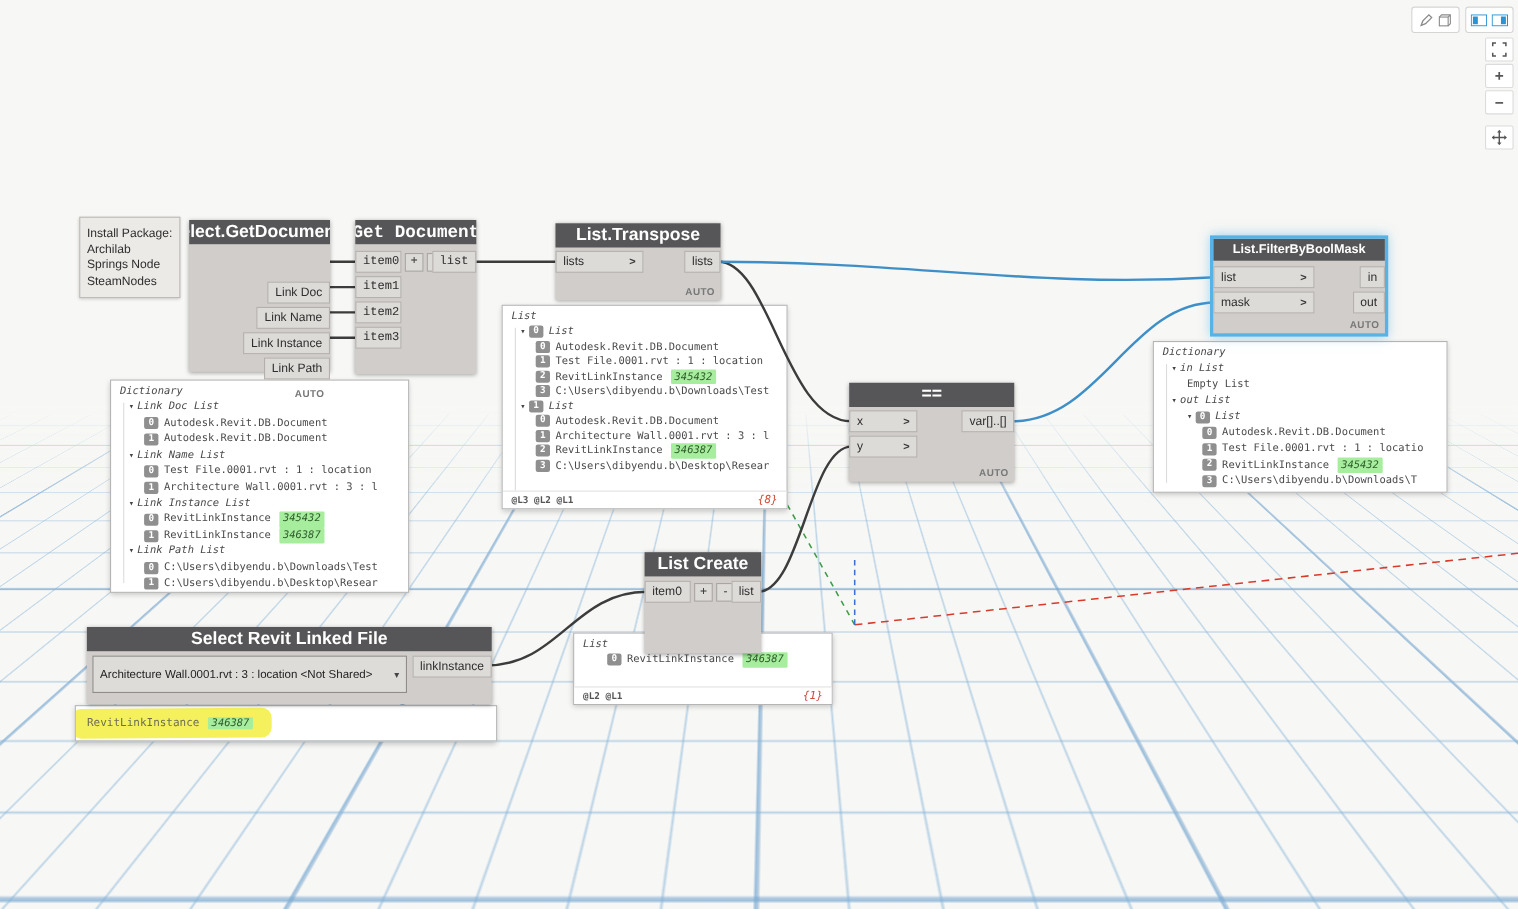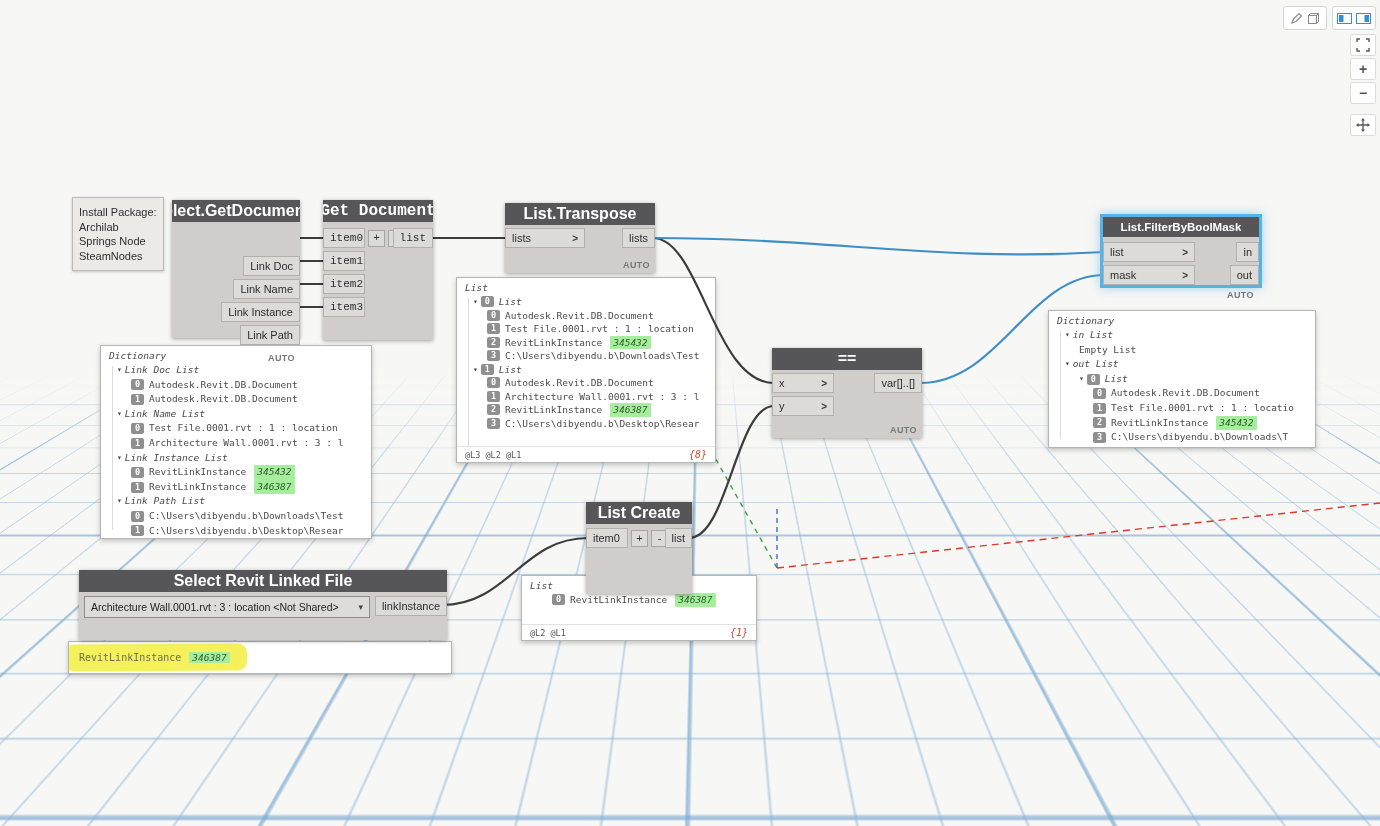--- a/index.html
+++ b/index.html
@@ -24,38 +24,38 @@
   .nhead{height:22px;background:#565658;color:#fff;font-size:16px;font-weight:bold;display:flex;align-items:center;justify-content:center;white-space:nowrap;overflow:hidden;}
   .nhead.sm{height:20px;font-size:11.5px;}
   .nbody{position:relative;width:100%;}
   .prow{position:absolute;display:flex;align-items:center;}
   .port{background:#dddbd8;border:1px solid #b3b0ad;height:20px;font-size:11px;color:#2e2e2e;display:inline-flex;align-items:center;padding:0 6px;white-space:nowrap;}
   .port.spread{justify-content:space-between;}
   .chev{font-weight:bold;font-size:10px;color:#3a3a3a;margin-left:10px;}
   .lacing{position:absolute;right:5px;bottom:3px;font-size:9px;font-weight:bold;color:#787878;letter-spacing:.4px;}
   .minibtn{width:17px;height:17px;background:#dddbd8;border:1px solid #a8a5a2;font-size:11px;display:flex;align-items:center;justify-content:center;color:#333;margin-left:3px;cursor:pointer;}
   .selected{outline:3px solid #57b2e5;box-shadow:0 0 10px 3px rgba(87,178,229,.55);}
-  .dropdown{background:#dedcd9;border:1px solid #8f8d8a;height:22px;display:flex;align-items:center;justify-content:space-between;font-size:10.5px;color:#222;padding:4px 6px;white-space:nowrap;overflow:hidden;cursor:pointer;}
+  .dropdown{background:#dedcd9;border:1px solid #8f8d8a;height:22px;display:flex;align-items:center;justify-content:space-between;font-size:10.5px;color:#222;padding:16px 6px;white-space:nowrap;overflow:hidden;cursor:pointer;}
   .dd-arrow{font-size:9px;color:#444;margin-left:6px;}
 
   
   .note{position:absolute;left:72px;top:197px;width:92px;background:#eceae7;border:1px solid #bdbab7;box-shadow:0 1px 3px rgba(0,0,0,.2);font-size:11px;color:#2e2e2e;padding:7px 6px;line-height:1.32;z-index:4;}
 
   
   .bubble{position:absolute;background:#fff;border:1px solid #b5b5b5;box-shadow:0 2px 5px rgba(0,0,0,.22);font-family:"DejaVu Sans Mono",monospace;font-size:9.5px;color:#4a4a4a;overflow:hidden;z-index:2;}
   .broot{font-style:italic;padding:4px 0 2px 8px;height:17px;}
   .brow{display:flex;align-items:center;white-space:nowrap;height:13.5px;line-height:13.5px;}
   .tall .brow{height:14.6px;line-height:14.6px;}
   .lv1{padding-left:16px;}.lv2{padding-left:30px;}.lv3{padding-left:44px;}
   .arr{color:#444;font-size:8px;margin-right:3px;font-style:normal;}
   .idx{background:#8f8f8f;color:#fff;font-size:8.5px;font-weight:bold;min-width:13px;text-align:center;border-radius:2px;padding:0 2px;margin-right:5px;line-height:11px;}
   .key{font-style:italic;}
   .val{background:#a6ee9d;color:#2f5a2c;padding:0 3px;margin-left:8px;border-radius:1px;font-style:italic;}
   .bfoot{position:absolute;left:0;right:0;bottom:0;border-top:1px solid #e2e2e2;display:flex;justify-content:space-between;align-items:center;padding:2px 8px;background:#fff;}
-  .lace-chip{font-weight:normal;color:#555;font-size:8.5px;}
+  .lace-chip{font-weight:bold;color:#555;font-size:8.5px;}
   .count{font-style:italic;color:#cf4a38;font-size:10px;}
   .guide{position:absolute;left:11px;top:20px;bottom:8px;width:1px;background:#dcdcdc;}
 
   
   .watch{display:flex;align-items:center;padding-left:10px;}
   .marker{position:absolute;left:-4px;top:2px;width:182px;height:27px;background:#f2ee35;opacity:.8;border-radius:9px;transform:rotate(-.4deg);}
   .watch .wtxt{position:relative;color:#6e6e52;font-size:10px;}
   .watch .val{position:relative;}
 
   
@@ -363,21 +363,21 @@
         </div>
       <div class="prow" style="right:0;top:3px;">
           <span class="port">
             <span>var[]..[]</span>
           </span>
         </div>
       <div class="lacing">AUTO</div>
     </div>
   </div>
 
-  <div class="node selected" style="left:1103px;top:217px;width:156px;height:68px;">
+  <div class="node selected" style="left:1103px;top:217px;width:156px;height:86px;">
     <div class="nhead sm">List.FilterByBoolMask</div>
     <div class="nbody" style="height:66px;">
       <div class="prow" style="left:0;top:5px;">
           <span class="port spread" style="width:92px;">
             <span>list</span>
             <span class="chev">&gt;</span>
           </span>
         </div>
       <div class="prow" style="left:0;top:28px;">
           <span class="port spread" style="width:92px;">

